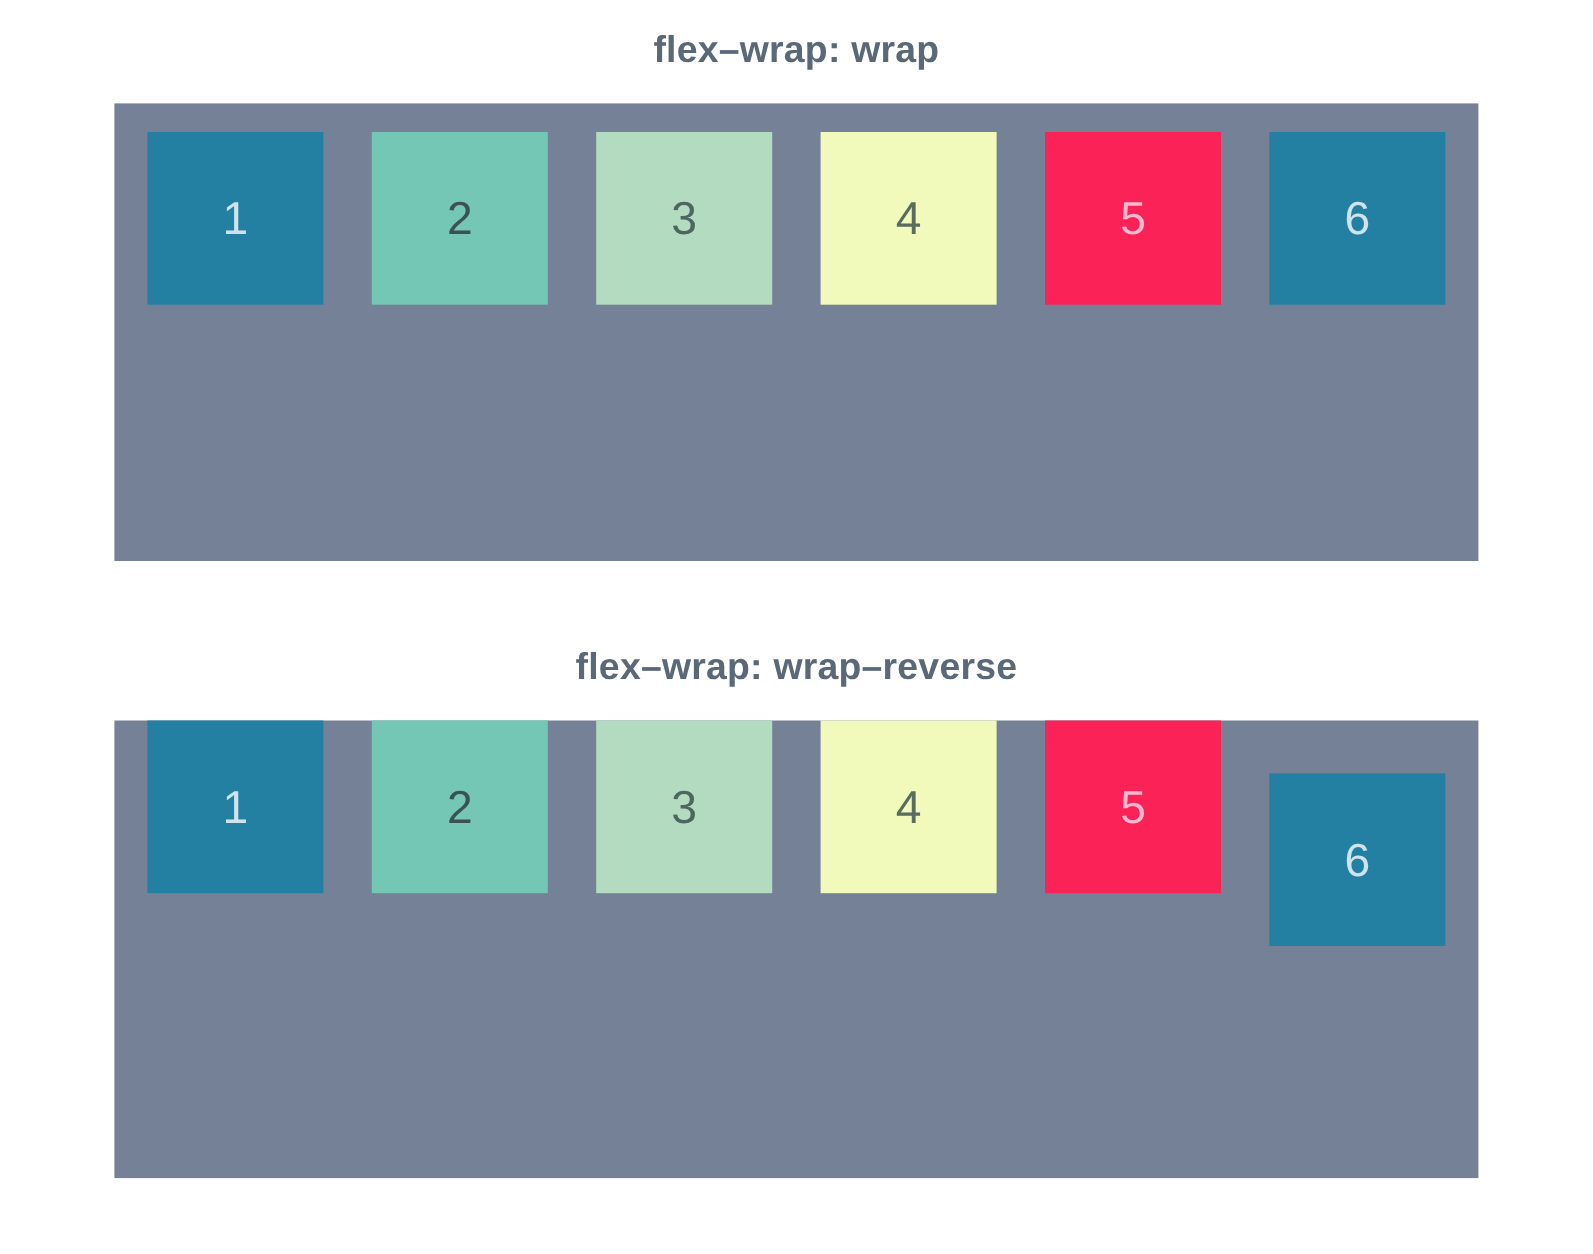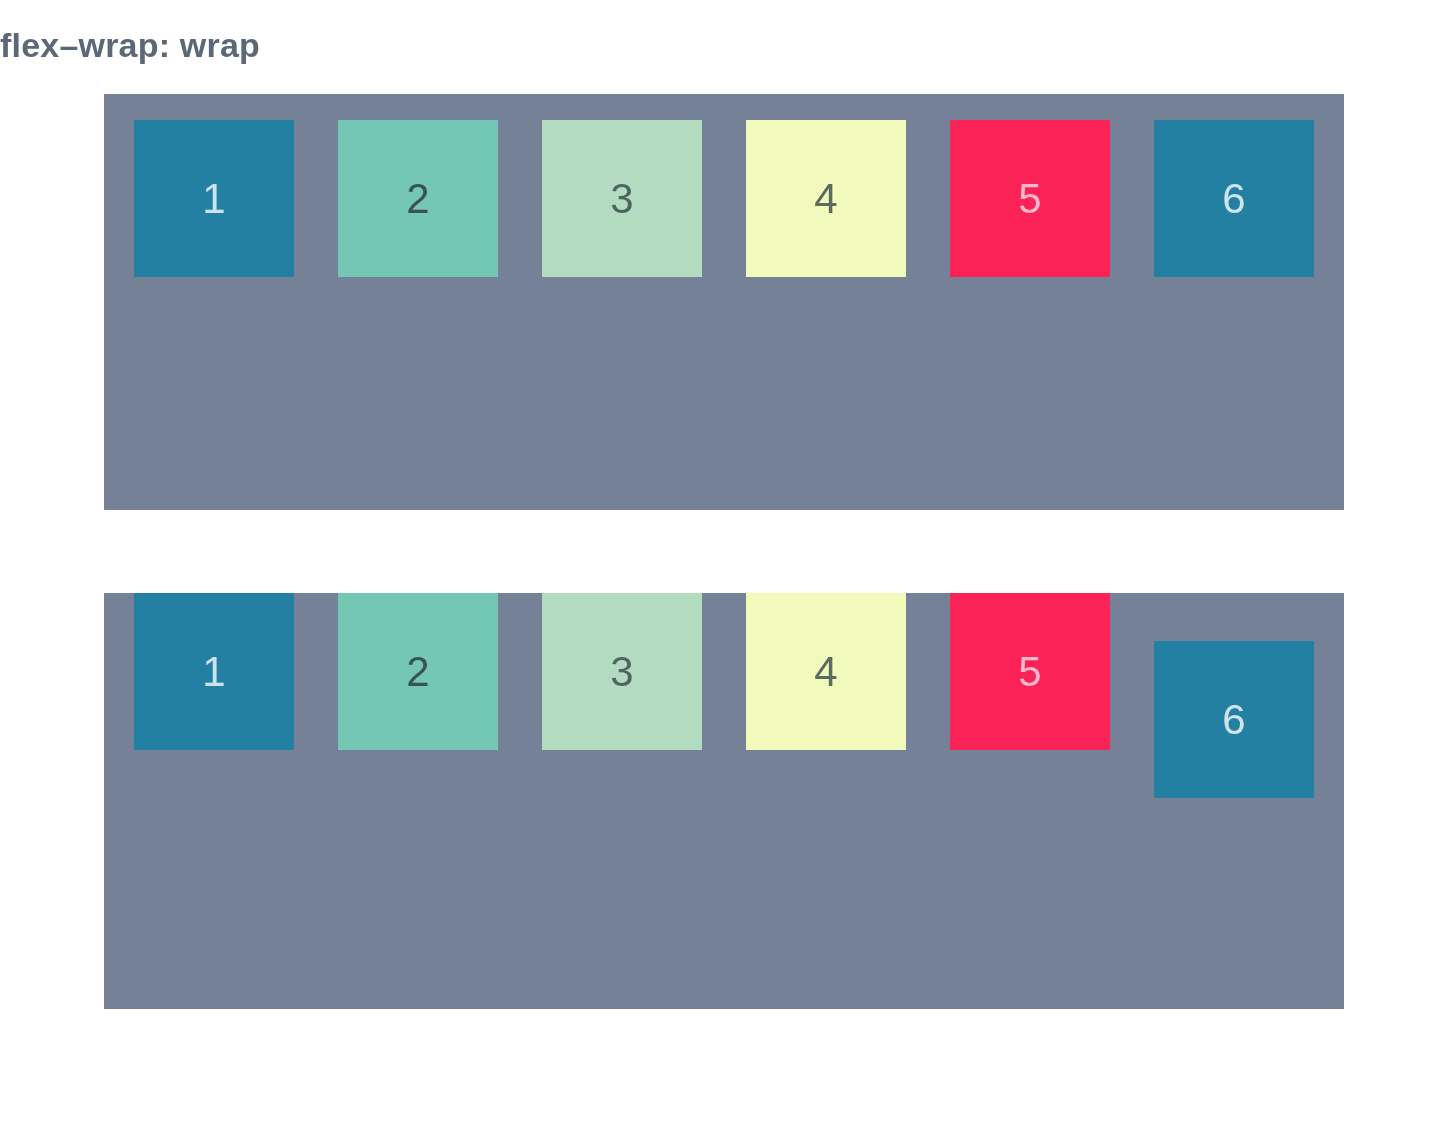--- a/index.html
+++ b/index.html
@@ -22,21 +22,21 @@
   }
   .section {
     position: absolute;
     left: 0;
     width: 1448px;
   }
   #section-wrap { top: 0; }
   #section-wrap-reverse { top: 561px; }
 
   .section-title {
-    text-align: left;
+    text-align: center;
     font-size: 34px;
     font-weight: 700;
     color: #5a6877;
     letter-spacing: 0.2px;
     line-height: 1;
     padding-top: 28px;
     padding-bottom: 0;
     margin: 0;
     -webkit-font-smoothing: antialiased;
   }
@@ -108,20 +108,21 @@
       <div class="flex-item item-c5">
         <span>5</span>
       </div>
       <div class="flex-item item-c6">
         <span>6</span>
       </div>
     </div>
   </div>
 
   <div class="section" id="section-wrap-reverse">
+    <h2 class="section-title">flex–wrap: wrap–reverse</h2>
     <div class="flex-container wrap-reverse">
       <div class="flex-item item-c1 row-second">
         <span>1</span>
       </div>
       <div class="flex-item item-c2 row-second">
         <span>2</span>
       </div>
       <div class="flex-item item-c3 row-second">
         <span>3</span>
       </div>

